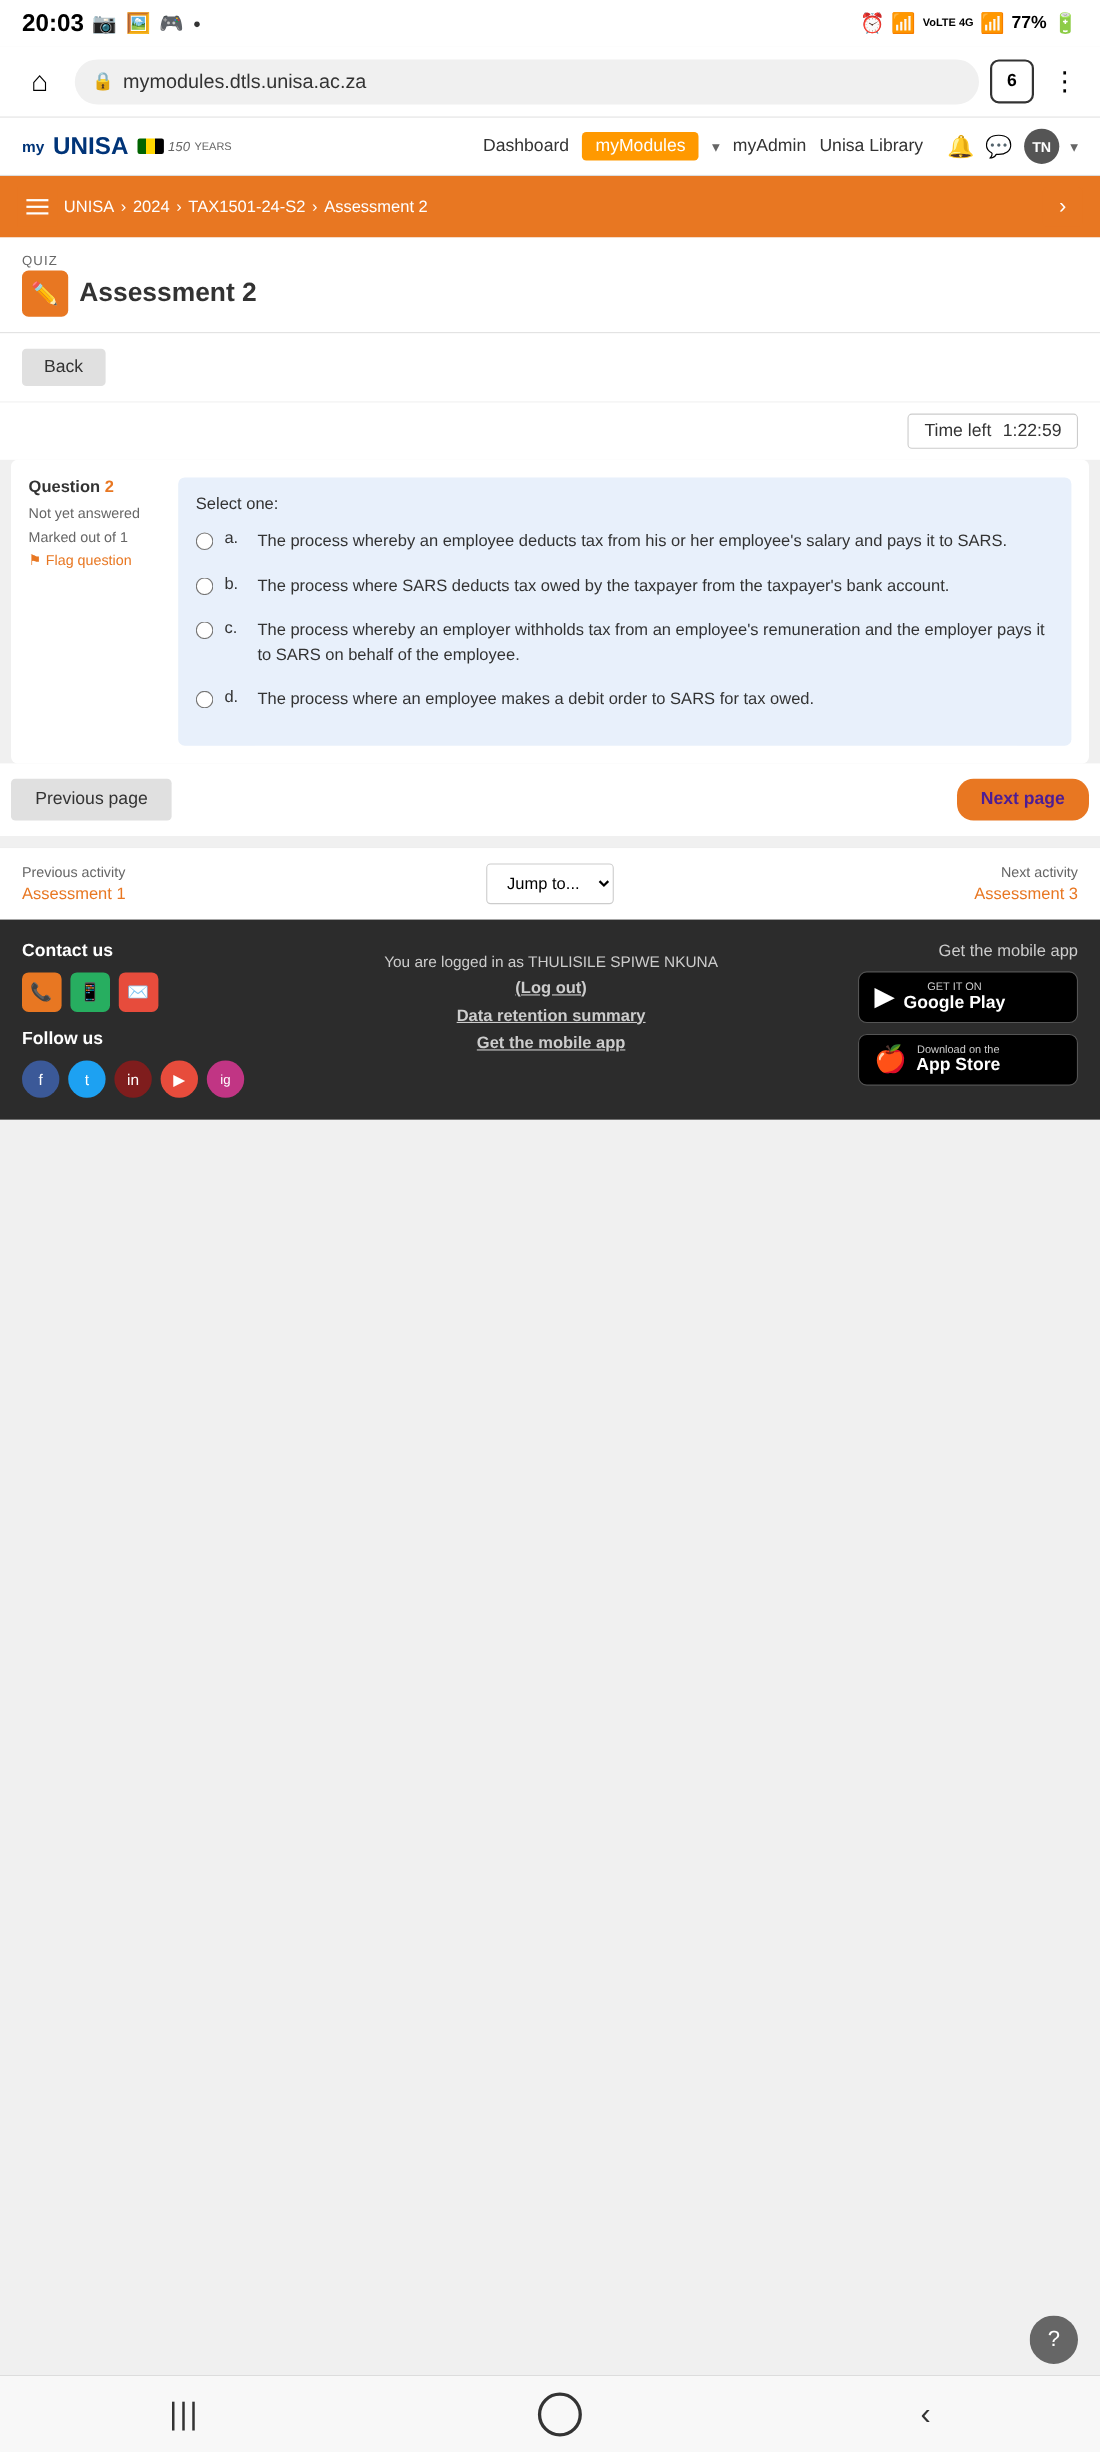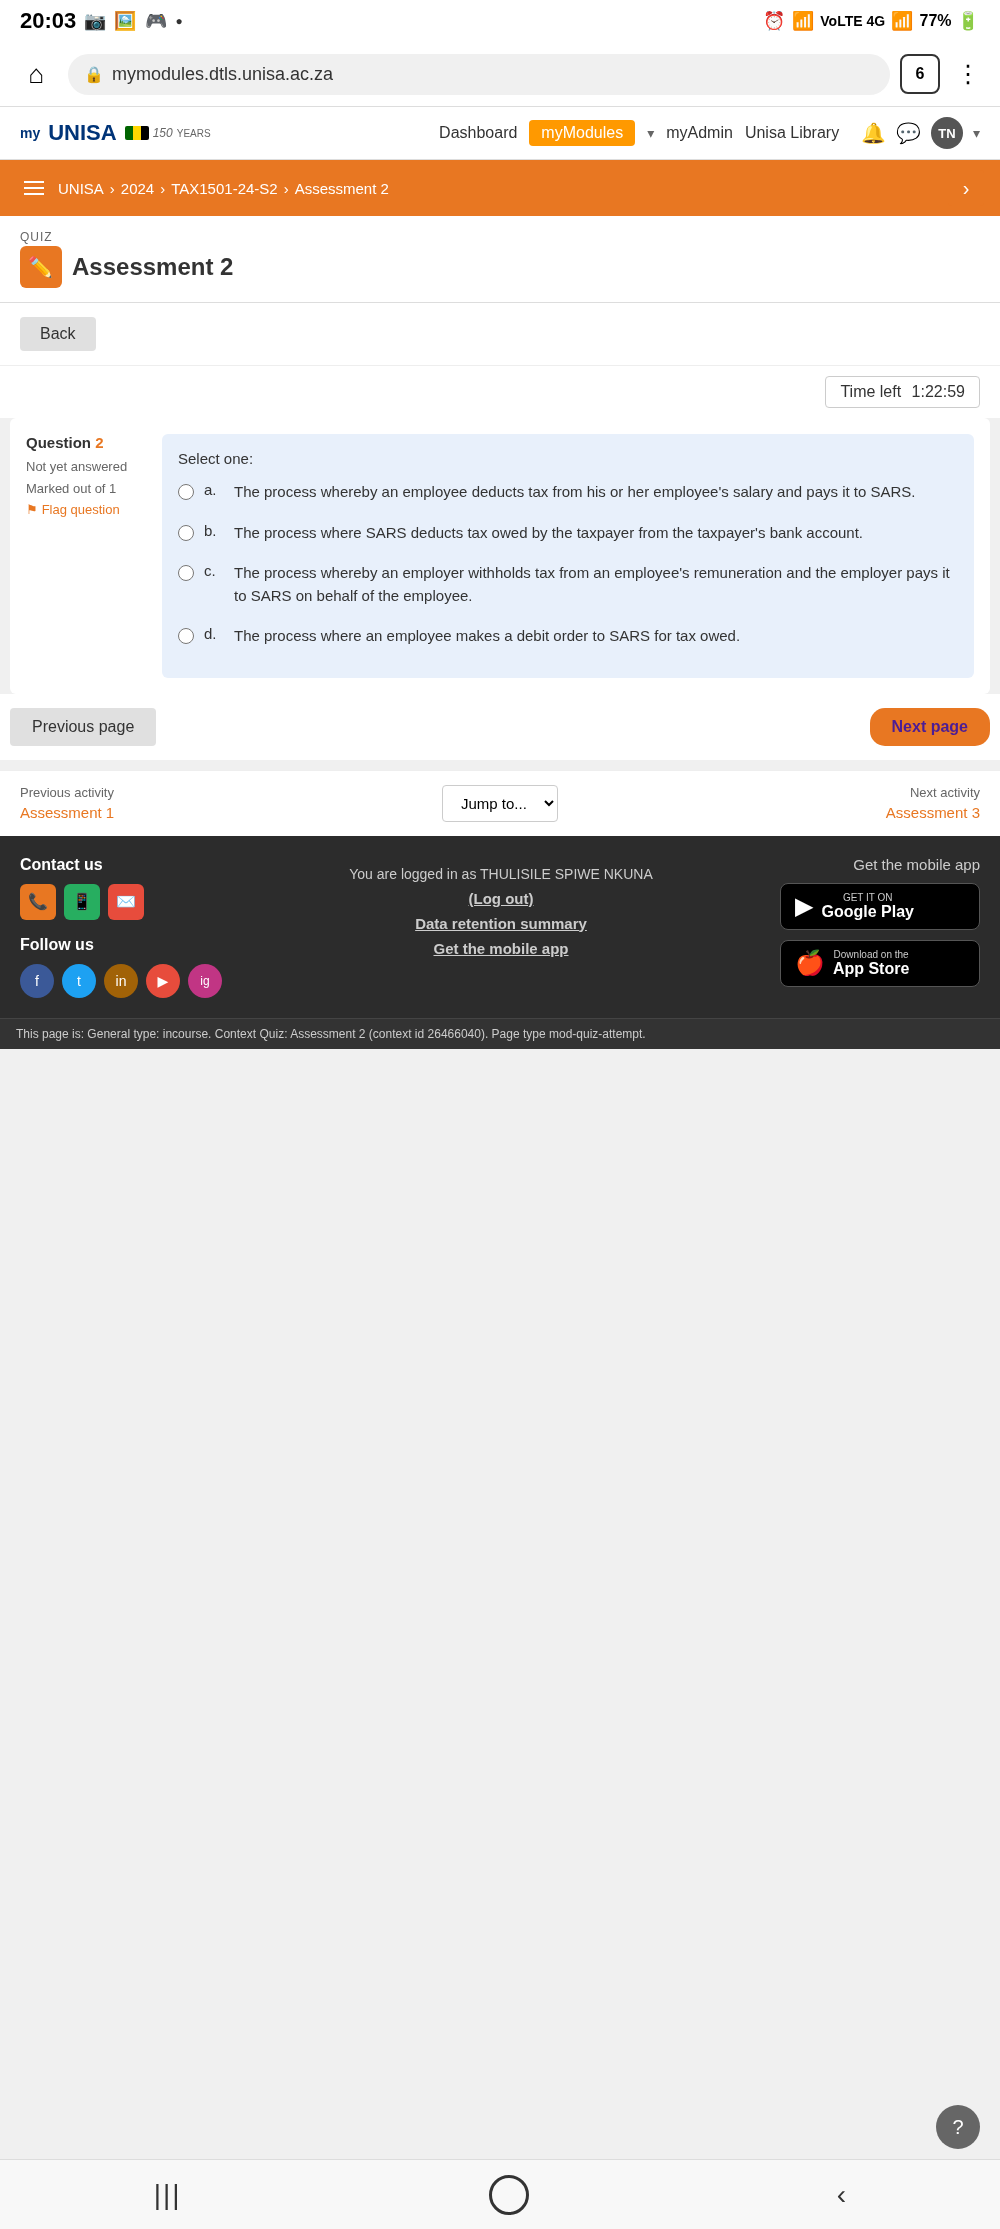--- a/index.html
+++ b/index.html
@@ -474,21 +474,21 @@
   <div class="status-bar-left">
     <span>20:03</span>
     <span style="font-size:18px;">📷</span>
     <span style="font-size:18px;">🖼️</span>
     <span style="font-size:18px;">🎮</span>
     <span style="font-size:12px; color:#333;">●</span>
   </div>
   <div class="status-bar-right">
     <span>⏰</span>
     <span>📶</span>
-    <span style="font-size:14px;">VoLTE 4G</span>
+    <span style="font-size:10px;">VoLTE 4G</span>
     <span>📶</span>
     <span style="font-size:16px;">77%</span>
     <span>🔋</span>
   </div>
 </div>
 
 <div class="browser-bar">
   <div class="home-icon-btn">
     <span style="font-size:26px;">⌂</span>
   </div>
@@ -636,21 +636,21 @@
       <div class="footer-title">Contact us</div>
       <div class="footer-icons">
         <div class="footer-icon" style="background:#e87722;">📞</div>
         <div class="footer-icon" style="background:#27ae60;">📱</div>
         <div class="footer-icon" style="background:#e74c3c;">✉️</div>
       </div>
       <div class="follow-title">Follow us</div>
       <div class="social-icons">
         <div class="social-icon" style="background:#3b5998;">f</div>
         <div class="social-icon" style="background:#1da1f2;">t</div>
-        <div class="social-icon" style="background:#a16207;">in</div>
+        <div class="social-icon" style="background:#7f1d1d;">in</div>
         <div class="social-icon" style="background:#e74c3c;">▶</div>
         <div class="social-icon" style="background:#c13584; font-size:12px;">ig</div>
       </div>
     </div>
 
     <div class="footer-center">
       <span>You are logged in as THULISILE SPIWE NKUNA</span>
       <a class="footer-center-link">(Log out)</a>
       <a class="footer-center-link">Data retention summary</a>
       <a class="footer-center-link">Get the mobile app</a>
@@ -670,21 +670,20 @@
       <button class="store-btn">
         <span class="store-icon">🍎</span>
         <div class="store-btn-text">
           <span class="store-sub">Download on the</span>
           <span class="store-name">App Store</span>
         </div>
       </button>
     </div>
   </div>
 
-  <div class="page-info">This page is: General type: incourse. Context Quiz: Assessment 2 (context id 26466040). Page type mod-quiz-attempt.</div>
 
   <div class="white-space"></div>
 
 </div>
 
 <button class="help-btn">?</button>
 
 <div class="bottom-nav">
   <button class="bottom-nav-btn">
     <span style="font-size:28px; letter-spacing:2px;">|||</span>

